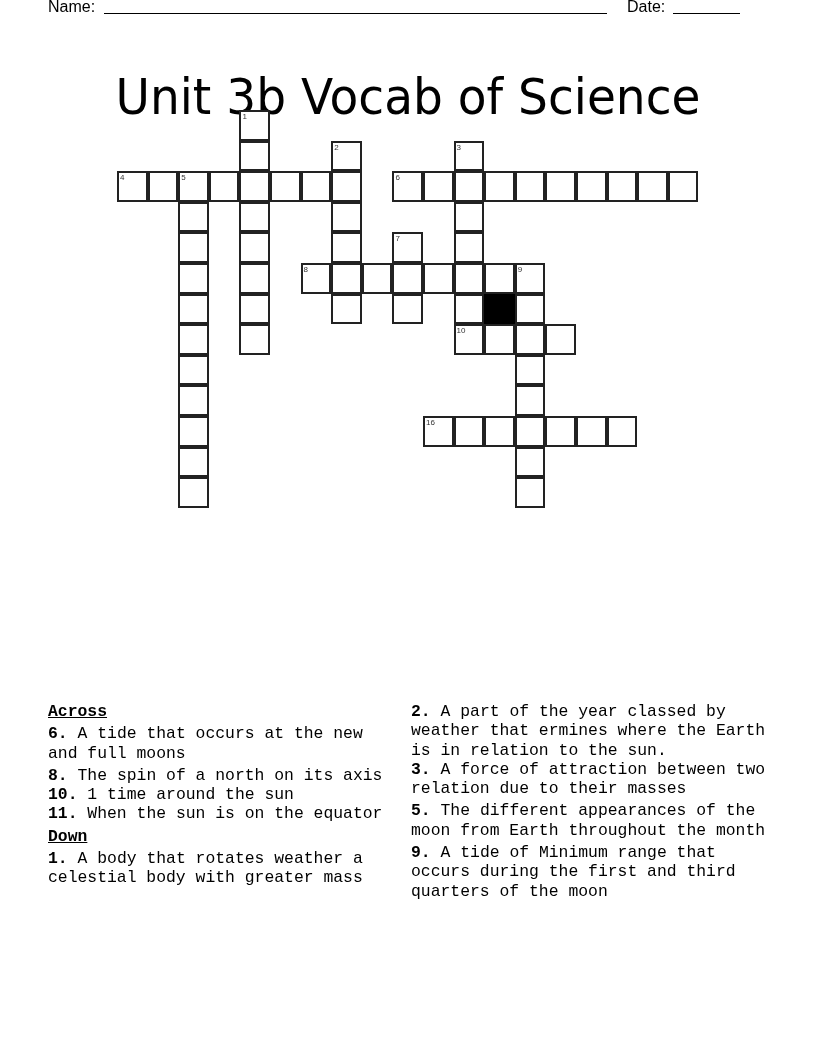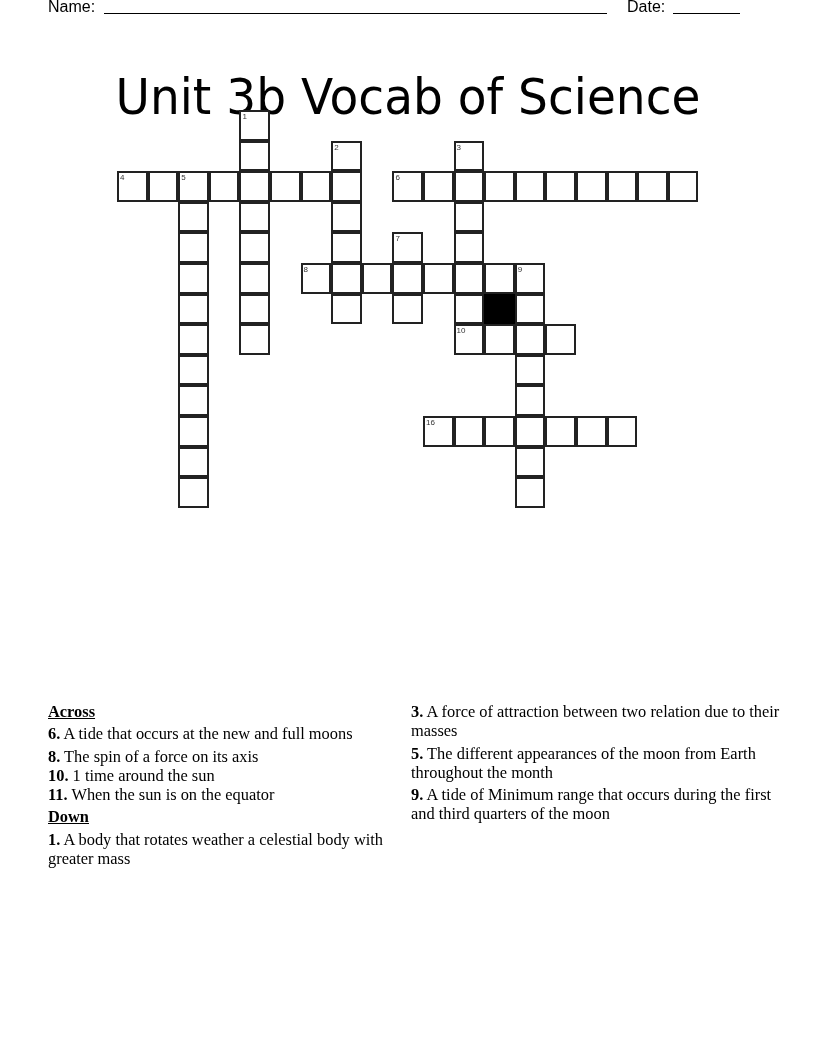--- a/index.html
+++ b/index.html
@@ -31,21 +31,21 @@
   .cell {
     position: absolute; width: 30.6px; height: 30.6px; box-sizing: border-box;
     border: 2px solid #222; background: #fff; margin-left: -1px; margin-top: -1px;
   }
   .cell.black { background: #000; border-color: #000; }
   .cell .num {
     position: absolute; top: 0px; left: 1px; font-family: "Liberation Sans", sans-serif;
     font-size: 8px; line-height: 9px; color: #333;
   }
   .clues {
-    position: absolute; top: 702px; font-family: Liberation Serif, serif;
+    position: absolute; top: 702px; font-family: Liberation Mono, monospace;
     font-size: 16.4px; line-height: 19.3px;
   }
   .clues.left { left: 48px; width: 345px; }
   .clues.right { left: 411px; width: 370px; }
   .clue-heading { font-weight: bold; text-decoration: underline; margin-bottom: 3px; }
   .clue { margin-bottom: 3px; }
   .clue.tight { margin-bottom: 0; }
   .clue .cnum { font-weight: bold; }
 </style>
 </head>
@@ -151,24 +151,25 @@
     <div class="cell" style="left: 490.6px; top: 307px;"></div>
     <div class="cell" style="left: 62.2px; top: 337.6px;"></div>
     <div class="cell" style="left: 398.8px; top: 337.6px;"></div>
     <div class="cell" style="left: 62.2px; top: 368.2px;"></div>
     <div class="cell" style="left: 398.8px; top: 368.2px;"></div>
   </div>
 
 <div class="clues left">
   <div class="clue-heading">Across</div>
   <div class="clue"><span class="cnum">6.</span> <span>A tide that occurs at the new and full moons</span></div>
-  <div class="clue tight"><span class="cnum">8.</span> <span>The spin of a force on its axis</span></div>
+  <div class="clue tight"><span class="cnum">8.</span> <span>The spin of a north on its axis</span></div>
   <div class="clue tight"><span class="cnum">10.</span> <span>1 time around the sun</span></div>
   <div class="clue"><span class="cnum">11.</span> <span>When the sun is on the equator</span></div>
   <div class="clue-heading">Down</div>
   <div class="clue"><span class="cnum">1.</span> <span>A body that rotates weather a celestial body with greater mass</span></div>
 </div>
 
 <div class="clues right">
+  <div class="clue tight"><span class="cnum">2.</span> <span>A part of the year classed by weather that ermines where the Earth is in relation to the sun.</span></div>
   <div class="clue"><span class="cnum">3.</span> <span>A force of attraction between two relation due to their masses</span></div>
   <div class="clue"><span class="cnum">5.</span> <span>The different appearances of the moon from Earth throughout the month</span></div>
   <div class="clue"><span class="cnum">9.</span> <span>A tide of Minimum range that occurs during the first and third quarters of the moon</span></div>
 </div>
 
 </body></html>

